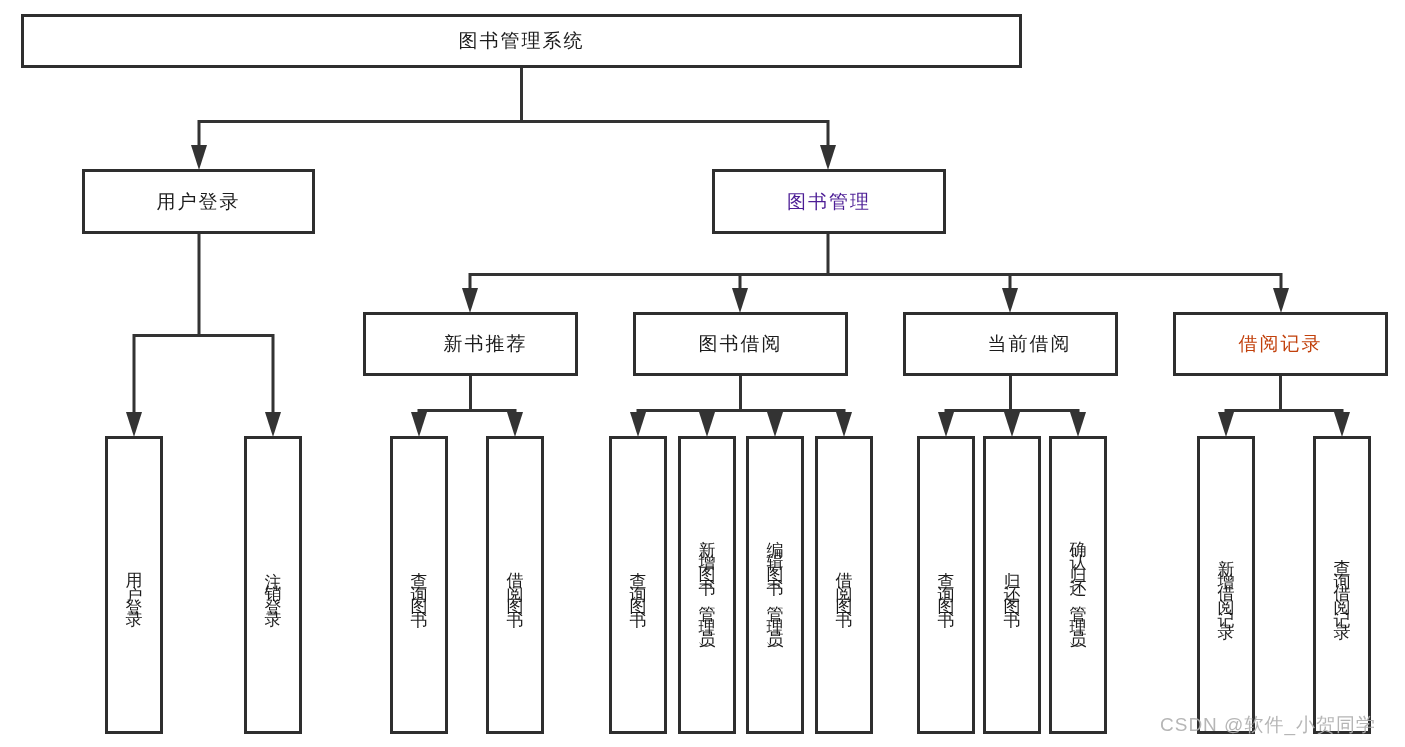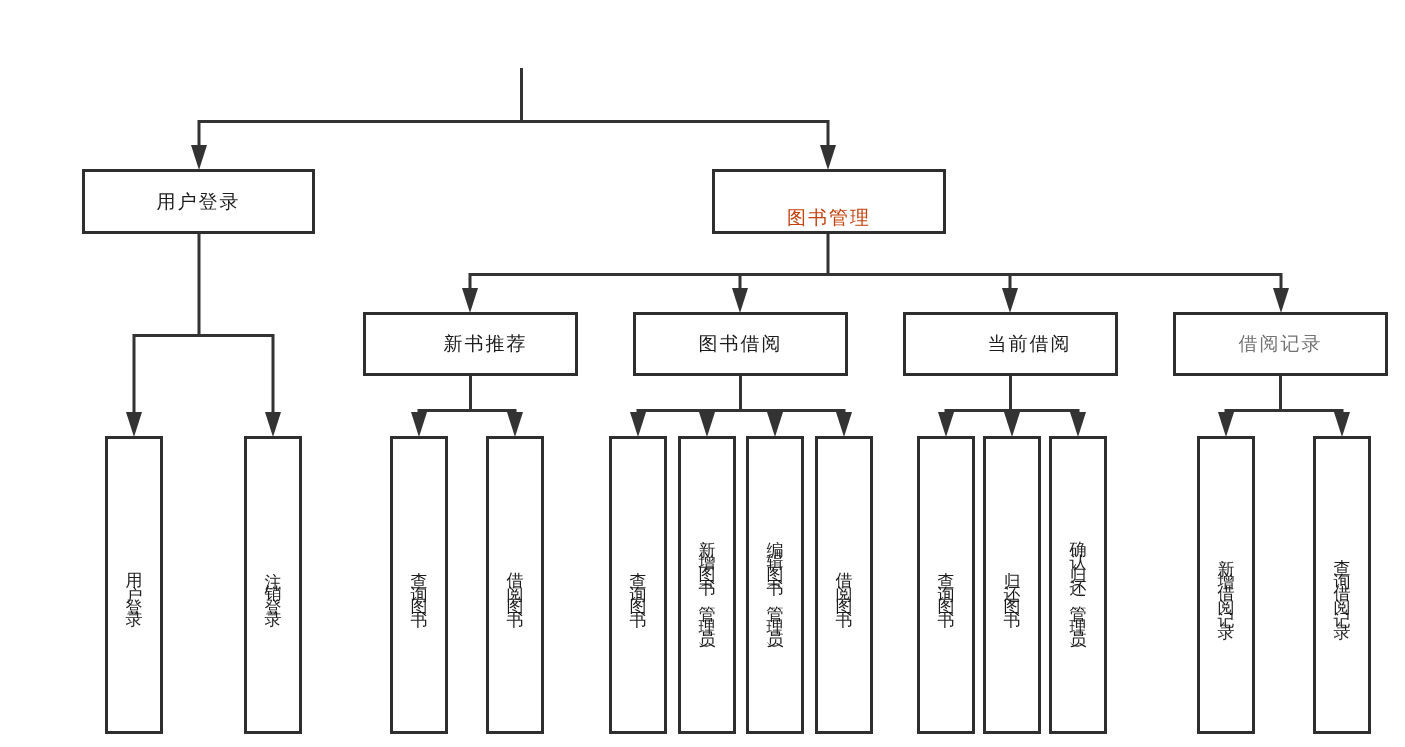--- a/index.html
+++ b/index.html
@@ -106,38 +106,41 @@
         <path d="M767 412 L783 412 L775 437 Z"></path>
         <path d="M836 412 L852 412 L844 437 Z"></path>
         <path d="M938 412 L954 412 L946 437 Z"></path>
         <path d="M1004 412 L1020 412 L1012 437 Z"></path>
         <path d="M1070 412 L1086 412 L1078 437 Z"></path>
         <path d="M1218 412 L1234 412 L1226 437 Z"></path>
         <path d="M1334 412 L1350 412 L1342 437 Z"></path>
       </g>
   </svg>
 
+  <div class="box n-root" style="border-color: rgb(46, 46, 46); color: rgb(28, 28, 28);">
+    <span class="hlabel">图书管理系统</span>
+  </div>
 
   <div class="box n-login" style="border-color: rgb(46, 46, 46); color: rgb(28, 28, 28);">
     <span class="hlabel">用户登录</span>
   </div>
-  <div class="box n-mgmt" style="border-color: rgb(46, 46, 46); color: #c2410c; align-items: flex-end;">
+  <div class="box n-mgmt" style="border-color: rgb(46, 46, 46); color: #4c1d95;">
     <span class="hlabel">图书管理</span>
   </div>
 
   <div class="box l3 n-l3-0" style="border-color: rgb(46, 46, 46); color: rgb(28, 28, 28); padding-left: 30px;">
     <span class="hlabel">新书推荐</span>
   </div>
   <div class="box l3 n-l3-1" style="border-color: rgb(46, 46, 46); color: rgb(28, 28, 28); justify-content: center;">
     <span class="hlabel">图书借阅</span>
   </div>
   <div class="box l3 n-l3-2" style="border-color: rgb(46, 46, 46); color: rgb(28, 28, 28);">
     <span class="hlabel">当前借阅</span>
   </div>
-  <div class="box l3 n-l3-3" style="border-color: rgb(46, 46, 46); color: #737373;">
+  <div class="box l3 n-l3-3" style="border-color: rgb(46, 46, 46); color: #c2410c;">
     <span class="hlabel">借阅记录</span>
   </div>
 
   <div class="box leaf lf-0" style="border-color: rgb(46, 46, 46); color: rgb(28, 28, 28);">
     <span class="vlabel">用户登录</span>
   </div>
   <div class="box leaf lf-1" style="border-color: rgb(46, 46, 46); color: rgb(28, 28, 28);">
     <span class="vlabel">注销登录</span>
   </div>
   <div class="box leaf lf-2" style="border-color: rgb(46, 46, 46); color: rgb(28, 28, 28);">
@@ -167,13 +170,14 @@
   <div class="box leaf lf-10" style="border-color: rgb(46, 46, 46); color: rgb(28, 28, 28);">
     <span class="vlabel">确认归还（管理员）</span>
   </div>
   <div class="box leaf lf-11" style="border-color: rgb(46, 46, 46); color: rgb(28, 28, 28);">
     <span class="vlabel">新增借阅记录</span>
   </div>
   <div class="box leaf lf-12" style="border-color: rgb(46, 46, 46); color: rgb(28, 28, 28);">
     <span class="vlabel">查询借阅记录</span>
   </div>
 
+  <div class="watermark" style="color: rgb(176, 176, 176);">CSDN @软件_小贺同学</div>
 </div>
 
 </body></html>

